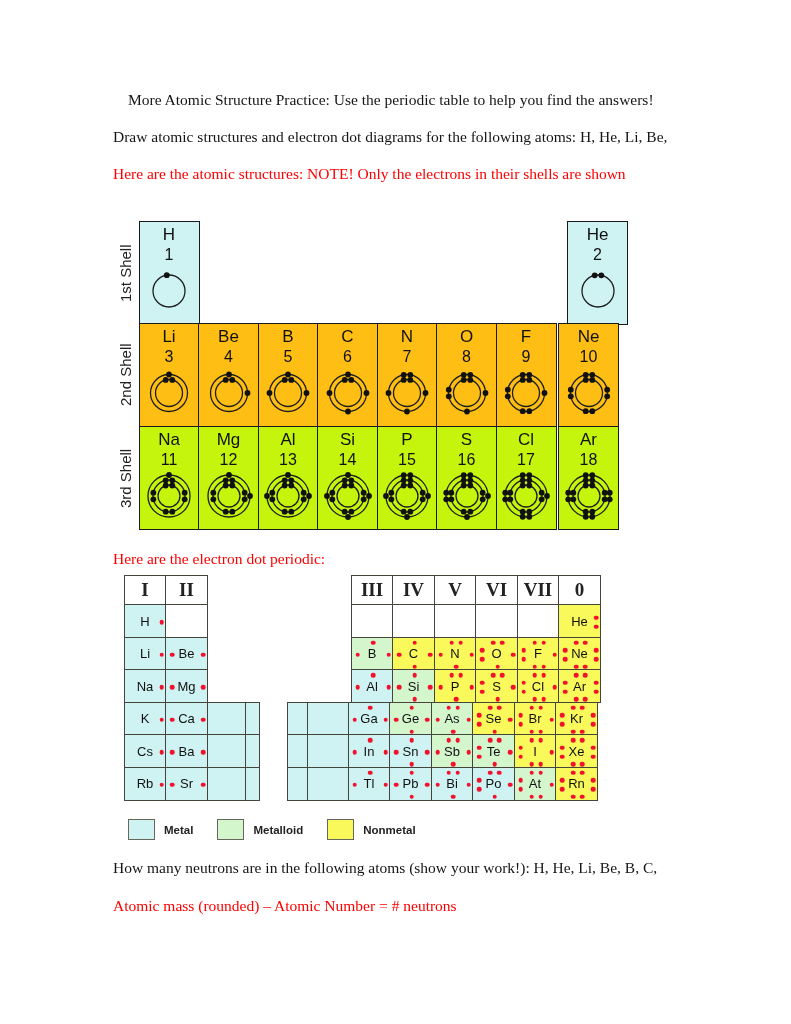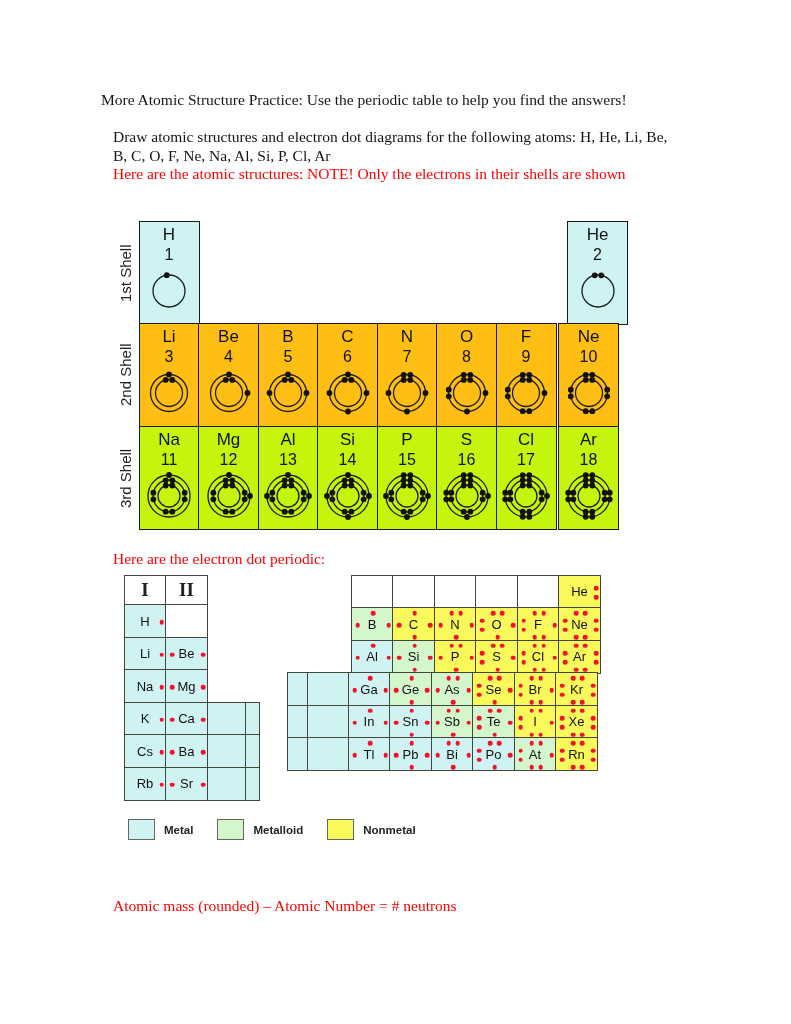--- a/index.html
+++ b/index.html
@@ -49,27 +49,26 @@
   #legend{position:absolute;left:128px;top:819px;display:flex;align-items:center;
           font-family:"Liberation Sans",sans-serif;font-size:11.5px;font-weight:600;color:#222;}
   .lg-item{display:flex;align-items:center;margin-right:24px;}
   .lg-swatch{width:27px;height:21px;border:1.5px solid #66665a;margin-right:9px;box-sizing:border-box;}
 </style>
 </head>
 <body>
 
 <div class="page">
 
-  <div class="tblock" style="left:101px;top:90px;">
+  <div class="tblock" style="left:128px;top:90px;">
     <div class="tline">More Atomic Structure Practice: Use the periodic table to help you find the answers!</div>
   </div>
 
   <div class="tblock" style="left:113px;top:127px;">
     <div class="tline">Draw atomic structures and electron dot diagrams for the following atoms: H, He, Li, Be,</div>
-    <div class="tline">B, C, O, F, Ne, Na, Al, Si, P, Cl, Ar</div>
   </div>
 
   <div class="tblock red" style="left:113px;top:164px;">
     <div class="tline">Here are the atomic structures: NOTE! Only the electrons in their shells are shown</div>
   </div>
 
   <div id="bohr-table">
       <div class="b-row">
         <div class="b-label">1st Shell</div>
         <div class="b-cells">
@@ -491,20 +490,28 @@
             <div class="lw-sym">Sr</div>
             <div class="dot" style="left: 37px; top: 17px;"></div>
             <div class="dot" style="left: 6px; top: 17px;"></div>
           </div>
           <div class="lw-cell metal" style="width: 40px;"></div>
           <div class="lw-cell metal" style="width: 15px;"></div>
         </div>
       </div>
     <div class="lw-block" id="lw-right">
         <div class="lw-row" style="margin-left: 64px;">
+          <div class="lw-cell lw-head">III</div>
+          <div class="lw-cell lw-head">IV</div>
+          <div class="lw-cell lw-head">V</div>
+          <div class="lw-cell lw-head">VI</div>
+          <div class="lw-cell lw-head">VII</div>
+          <div class="lw-cell lw-head">0</div>
+        </div>
+        <div class="lw-row" style="margin-left: 64px;">
           <div class="lw-cell"></div>
           <div class="lw-cell"></div>
           <div class="lw-cell"></div>
           <div class="lw-cell"></div>
           <div class="lw-cell"></div>
           <div class="lw-cell nonmetal">
             <div class="lw-sym">He</div>
             <div class="dot" style="left: 37px; top: 12.5px;"></div>
             <div class="dot" style="left: 37px; top: 21.5px;"></div>
           </div>
@@ -792,19 +799,20 @@
       <div class="lg-swatch metalloid"></div>
       <span>Metalloid</span>
     </div>
     <div class="lg-item">
       <div class="lg-swatch nonmetal"></div>
       <span>Nonmetal</span>
     </div>
   </div>
 
   <div class="tblock" style="left:113px;top:858px;">
+    <div class="tline">How many neutrons are in the following atoms (show your work!): H, He, Li, Be, B, C,</div>
   </div>
 
   <div class="tblock red" style="left:113px;top:896px;">
     <div class="tline">Atomic mass (rounded) – Atomic Number = # neutrons</div>
   </div>
 
 </div>
 
 </body></html>

